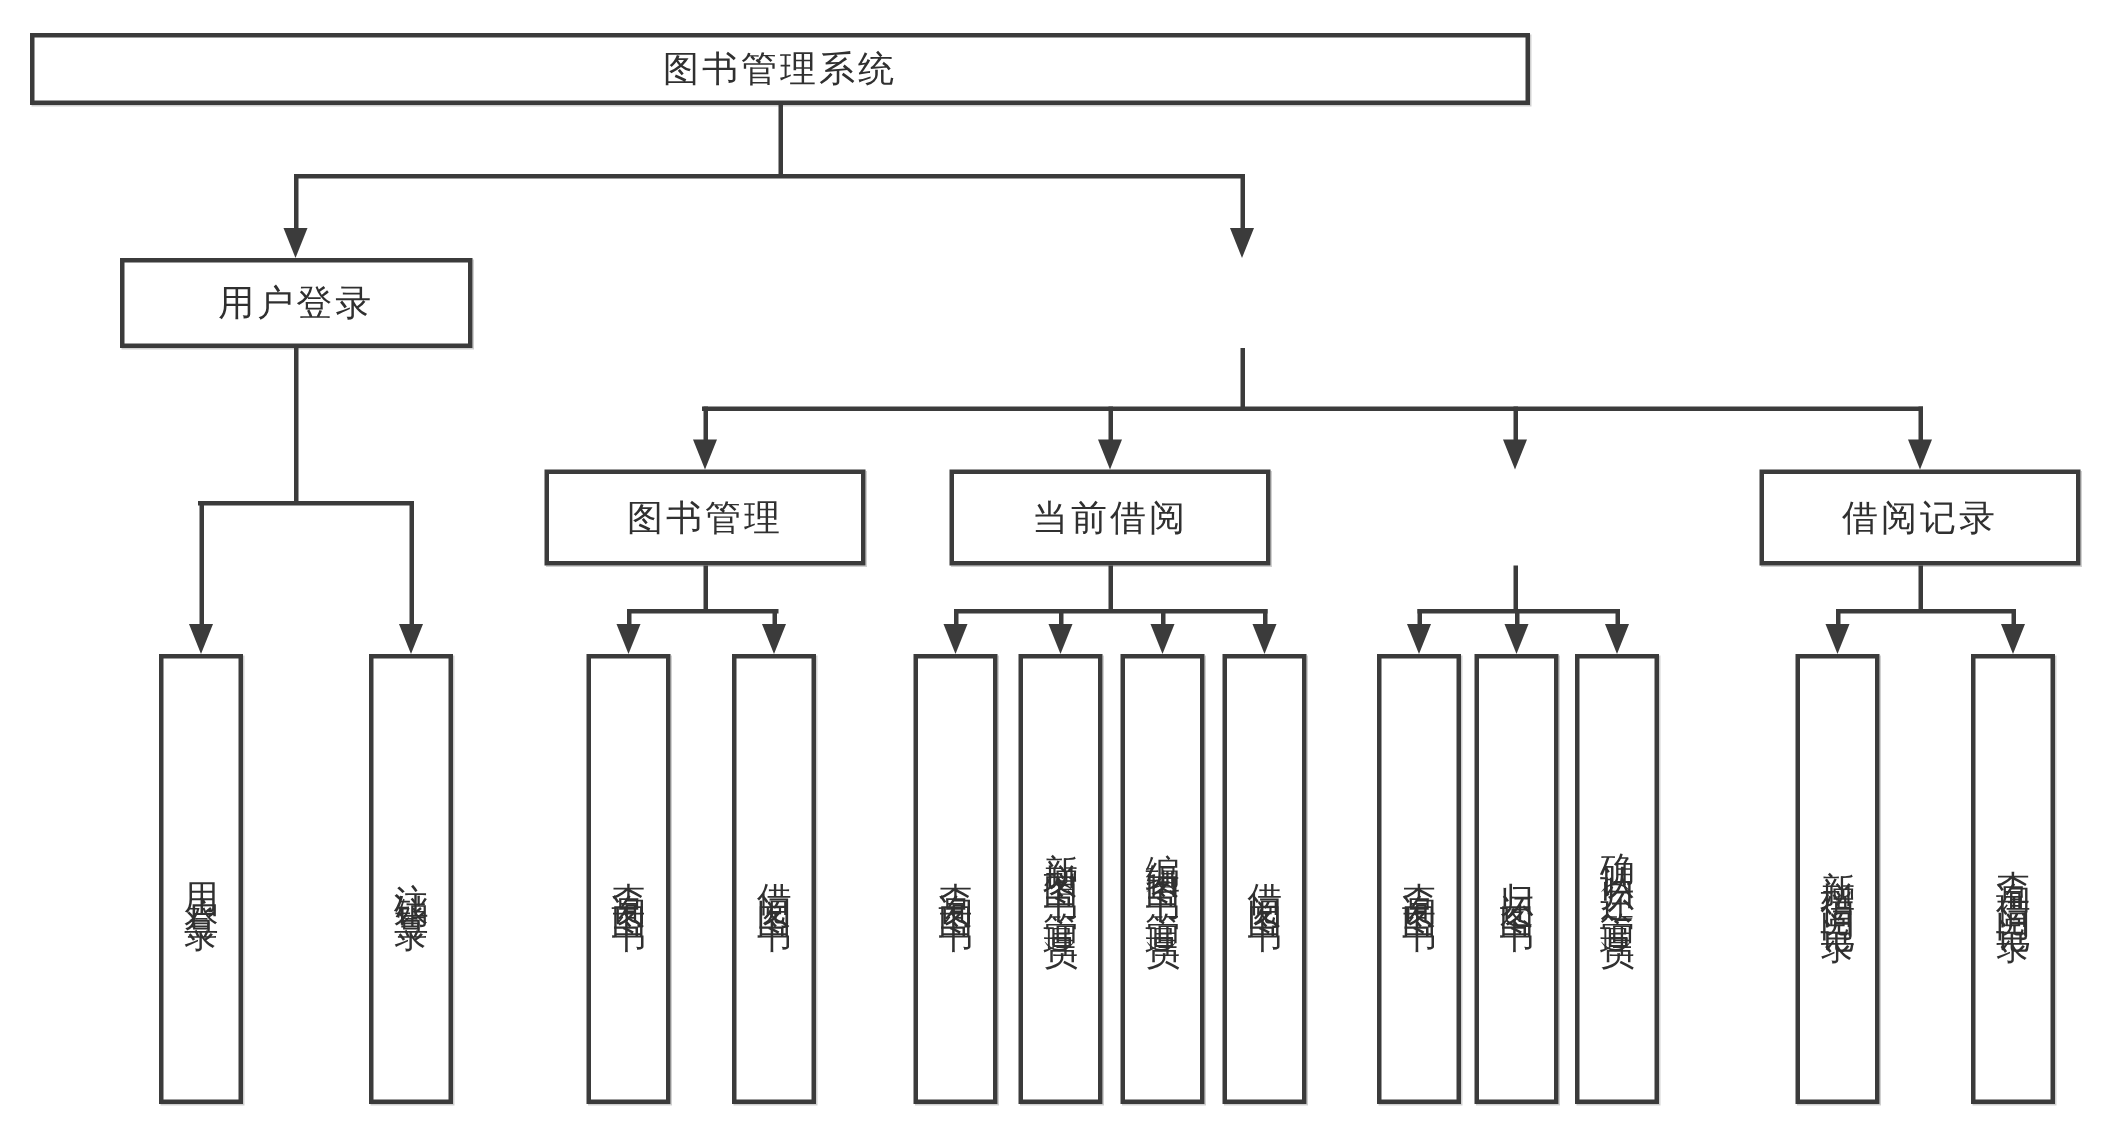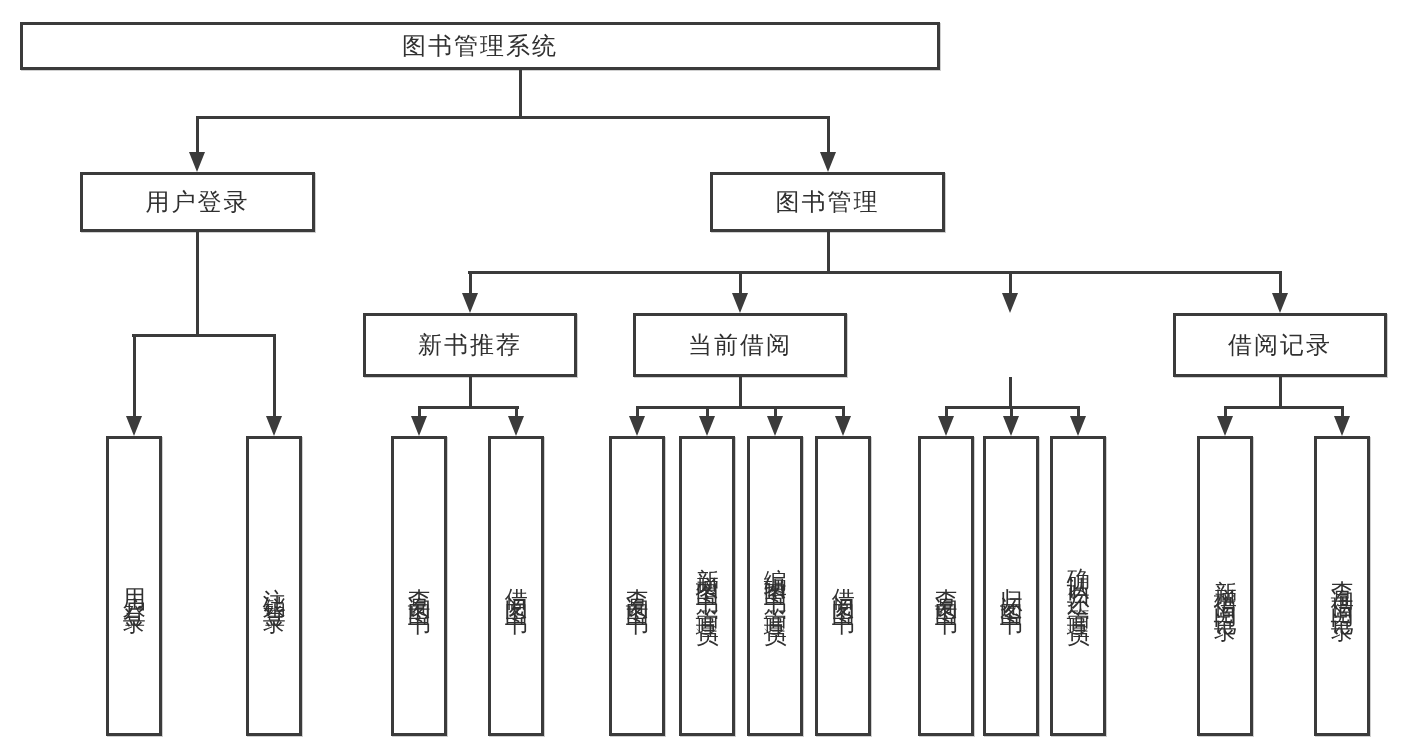--- a/index.html
+++ b/index.html
@@ -54,33 +54,30 @@
     text-shadow: 1px 1px 1px #ffffff;
     z-index: 5;
     white-space: nowrap;
   }
 </style>
 </head>
 <body>
 
 <div id="stage">
 
-  <div class="box hbox" style="left:20px; top:22px; width:920px; height:48px;justify-content:center;">
+  <div class="box hbox" style="left:20px; top:22px; width:1000px; height:48px;justify-content:center;">
     <span>图书管理系统</span>
   </div>
 
   <div class="box hbox" style="left:80px; top:172px; width:235px; height:60px;">
     <span>用户登录</span>
   </div>
-  <div class="box hbox" style="left:710px; top:172px; width:235px; height:60px;">
-    <span>图书管理</span>
-  </div>
 
   <div class="box hbox" style="left:363px; top:313px; width:214px; height:64px;">
-    <span>新书推荐</span>
+    <span>图书管理</span>
   </div>
   <div class="box hbox" style="left:633px; top:313px; width:214px; height:64px;">
     <span>当前借阅</span>
   </div>
   <div class="box hbox" style="left:1173px; top:313px; width:214px; height:64px;">
     <span>借阅记录</span>
   </div>
 
   <div class="box vbox" style="left:106px; top:436px; width:56px; height:300px;">
     <span>用户登录</span>

